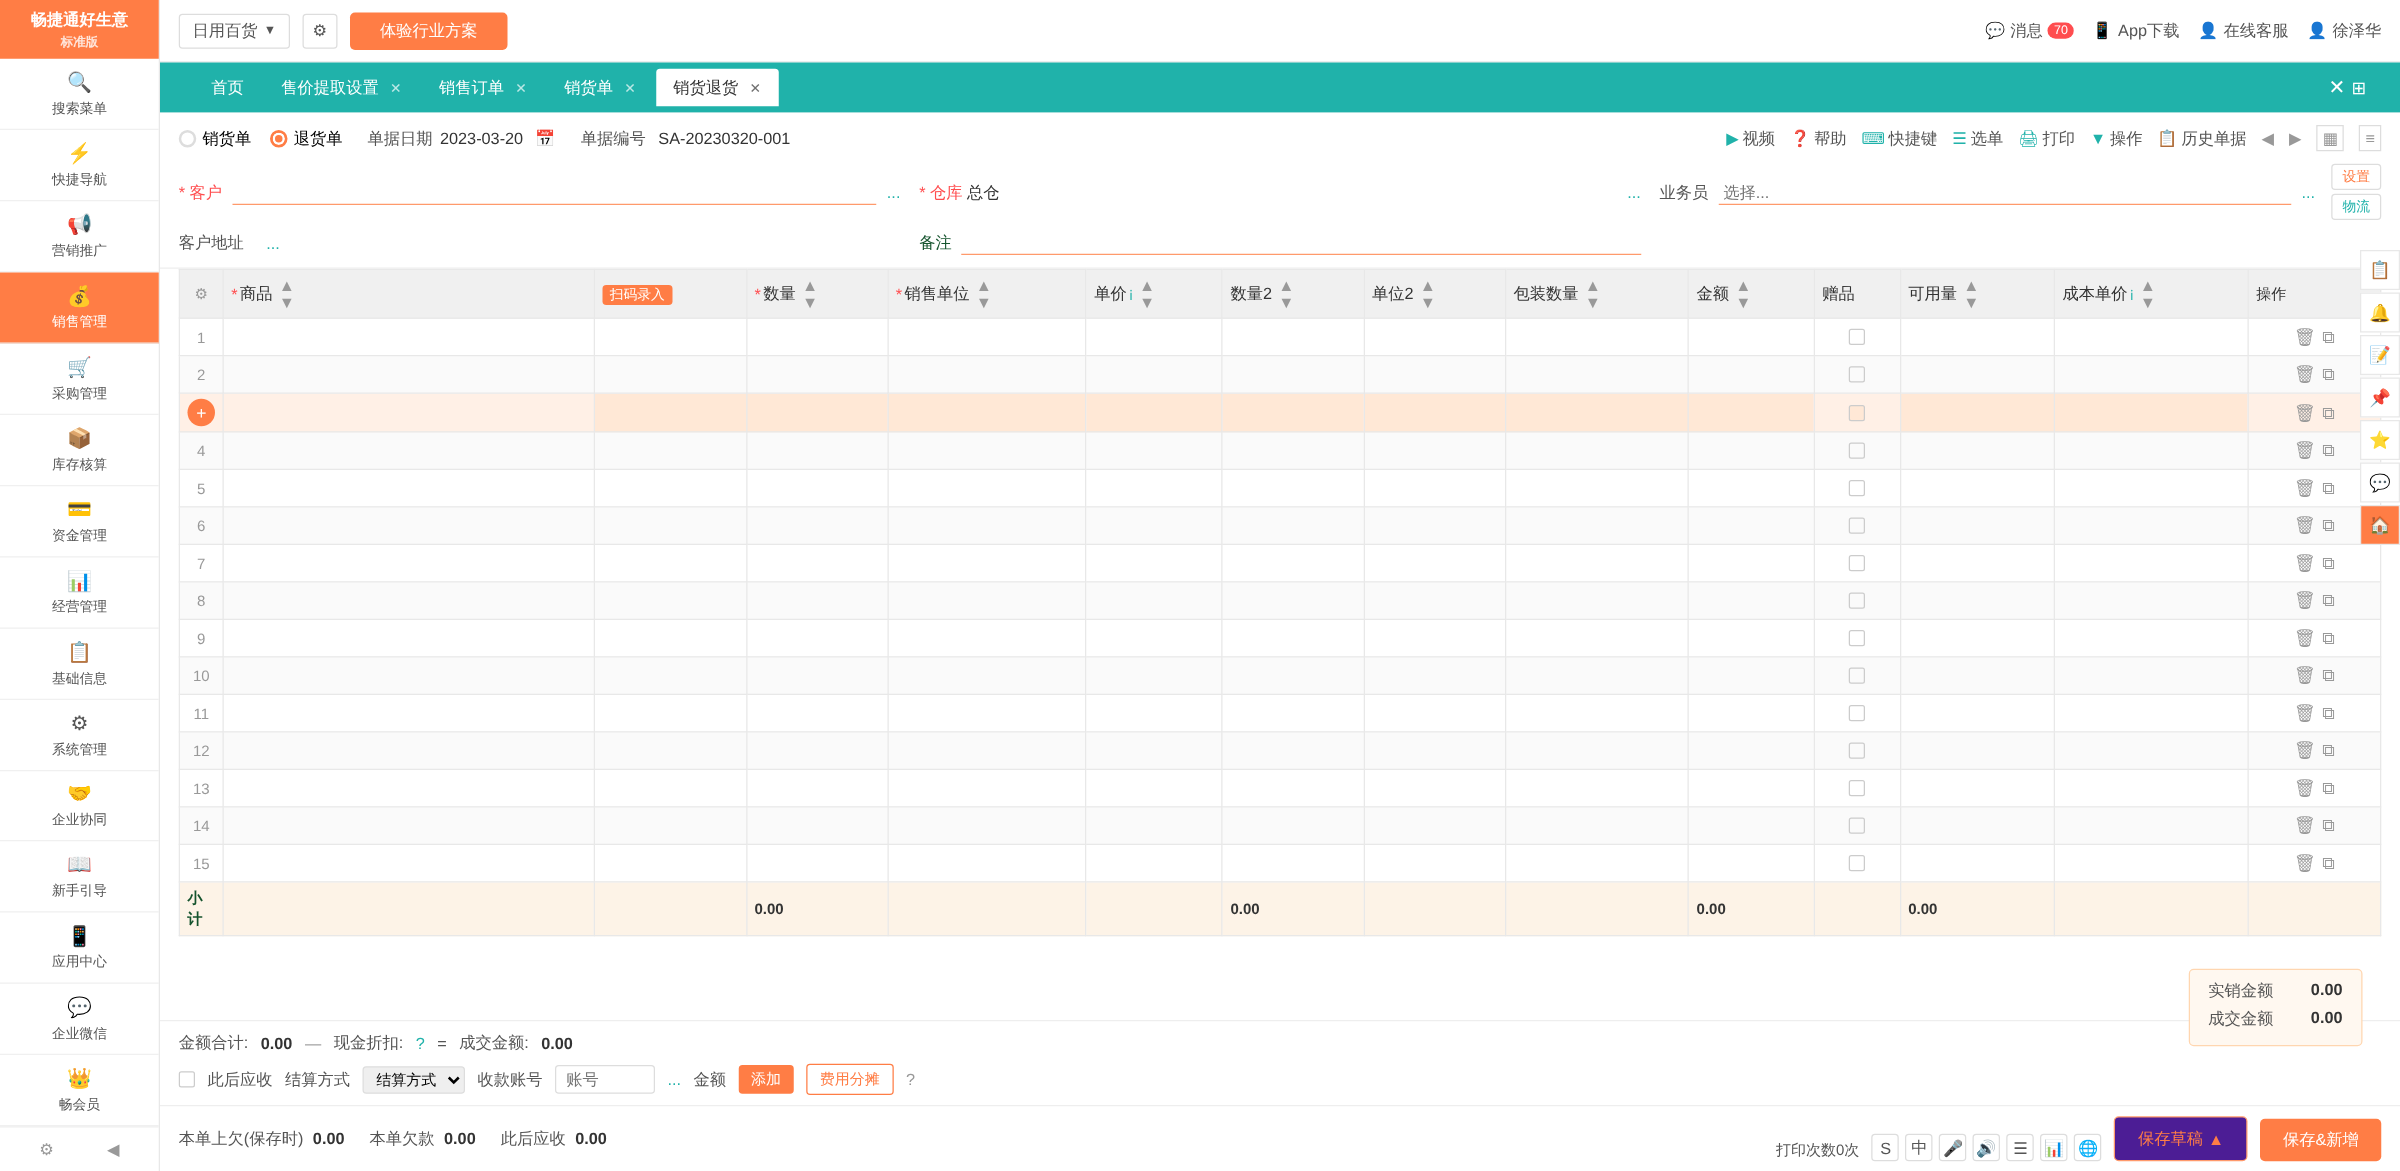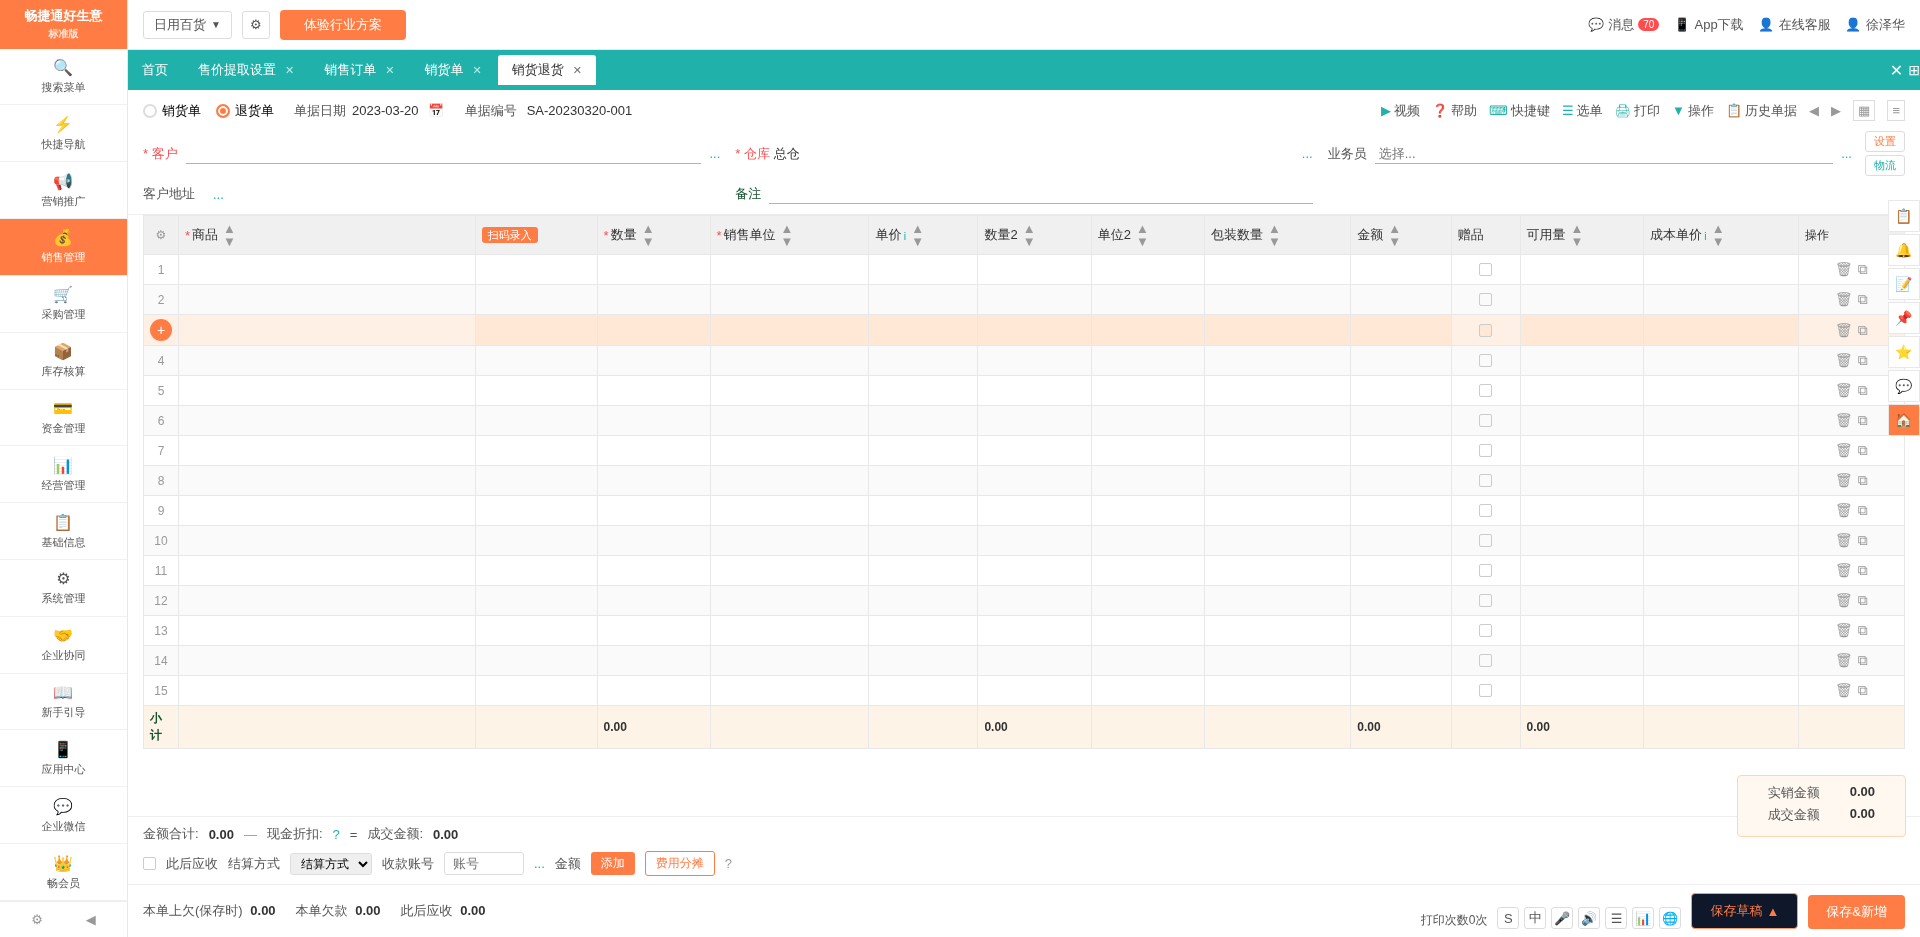--- a/index.html
+++ b/index.html
@@ -23,21 +23,21 @@
     .topnav { height: 50px; background: #fff; display: flex; align-items: center; justify-content: space-between; padding: 0 15px; border-bottom: 1px solid #e8e8e8; }
     .topnav-left { display: flex; align-items: center; gap: 10px; }
     .topnav-selector { display: flex; align-items: center; gap: 5px; color: #555; border: 1px solid #ddd; padding: 4px 10px; border-radius: 3px; cursor: pointer; background: #fff; }
     .topnav-settings-btn { width: 28px; height: 28px; display: flex; align-items: center; justify-content: center; border: 1px solid #ddd; border-radius: 3px; cursor: pointer; color: #555; }
     .btn-orange { background: #ff7d45; color: #fff; border: none; padding: 6px 24px; border-radius: 4px; cursor: pointer; font-size: 13px; }
     .topnav-right { display: flex; align-items: center; gap: 15px; color: #555; font-size: 13px; }
     .topnav-right .nav-item { display: flex; align-items: center; gap: 4px; cursor: pointer; }
     .badge { background: #ff4d4f; color: #fff; border-radius: 10px; font-size: 10px; padding: 1px 5px; }
 
     
-    .tabbar { background: #20b2aa; display: flex; align-items: center; padding: 0 0; height: 40px; gap: 2px; }
+    .tabbar { background: #20b2aa; display: flex; align-items: center; padding: 0 27px; height: 40px; gap: 2px; }
     .tab { padding: 6px 14px; color: #fff; cursor: pointer; border-radius: 3px 3px 0 0; display: flex; align-items: center; gap: 5px; font-size: 13px; }
     .tab.active { background: #fff; color: #333; }
     .tab .close-tab { margin-left: 4px; font-size: 11px; opacity: 0.7; }
     .tab.active .close-tab { color: #333; }
 
     
     .content { flex: 1; overflow: auto; background: #fff; display: flex; flex-direction: column; }
 
     
     .form-header { padding: 10px 15px; border-bottom: 1px solid #eee; }
@@ -84,25 +84,25 @@
     .payment-input { border: 1px solid #ddd; padding: 3px 8px; border-radius: 3px; width: 80px; }
     .add-btn-sm { background: #ff7d45; color: #fff; border: none; padding: 3px 10px; border-radius: 3px; cursor: pointer; font-size: 12px; }
     .fee-btn { background: #fff; border: 1px solid #ff7d45; color: #ff7d45; padding: 3px 10px; border-radius: 3px; cursor: pointer; font-size: 12px; }
 
     .footer-bottom { display: flex; align-items: center; justify-content: space-between; padding: 8px 15px; background: #fff; border-top: 1px solid #eee; }
     .footer-stats { display: flex; gap: 20px; color: #555; font-size: 12px; }
     .footer-bottom-right { display: flex; align-items: flex-end; gap: 10px; }
     .toolbar-icons { display: flex; gap: 5px; align-items: center; }
     .toolbar-icon { width: 22px; height: 22px; display: flex; align-items: center; justify-content: center; border: 1px solid #ddd; border-radius: 3px; cursor: pointer; font-size: 13px; color: #555; }
 
-    .save-draft-btn { background: #0f172a; border: 1px solid #ff9a6c; color: #ff7d45; padding: 8px 18px; border-radius: 4px; cursor: pointer; display: flex; align-items: center; gap: 4px; }
+    .save-draft-btn { background: #4c1d95; border: 1px solid #ff9a6c; color: #ff7d45; padding: 8px 18px; border-radius: 4px; cursor: pointer; display: flex; align-items: center; gap: 4px; }
     .save-new-btn { background: #ff7d45; border: none; color: #fff; padding: 8px 18px; border-radius: 4px; cursor: pointer; }
 
     
-    .summary-panel { position: absolute; right: 14px; bottom: 100px; background: #fff8f0; border: 1px solid #ffd6b0; border-radius: 4px; padding: 8px 30px; font-size: 13px; }
+    .summary-panel { position: absolute; right: 30px; bottom: 100px; background: #fff8f0; border: 1px solid #ffd6b0; border-radius: 4px; padding: 8px 15px; font-size: 13px; }
     .summary-row { display: flex; justify-content: space-between; gap: 30px; color: #555; margin-bottom: 4px; }
     .summary-val { color: #333; font-weight: bold; }
 
     
     .right-tools { position: fixed; right: 0; top: 200px; display: flex; flex-direction: column; gap: 2px; z-index: 100; }
     .right-tool { width: 32px; height: 32px; background: #fff; border: 1px solid #e8e8e8; display: flex; align-items: center; justify-content: center; cursor: pointer; font-size: 14px; color: #555; }
 
     .content-relative { position: relative; flex: 1; display: flex; flex-direction: column; overflow: hidden; }
 
     th .sort-arrows { display: inline-flex; flex-direction: column; margin-left: 3px; font-size: 8px; color: #999; vertical-align: middle; line-height: 1; }

